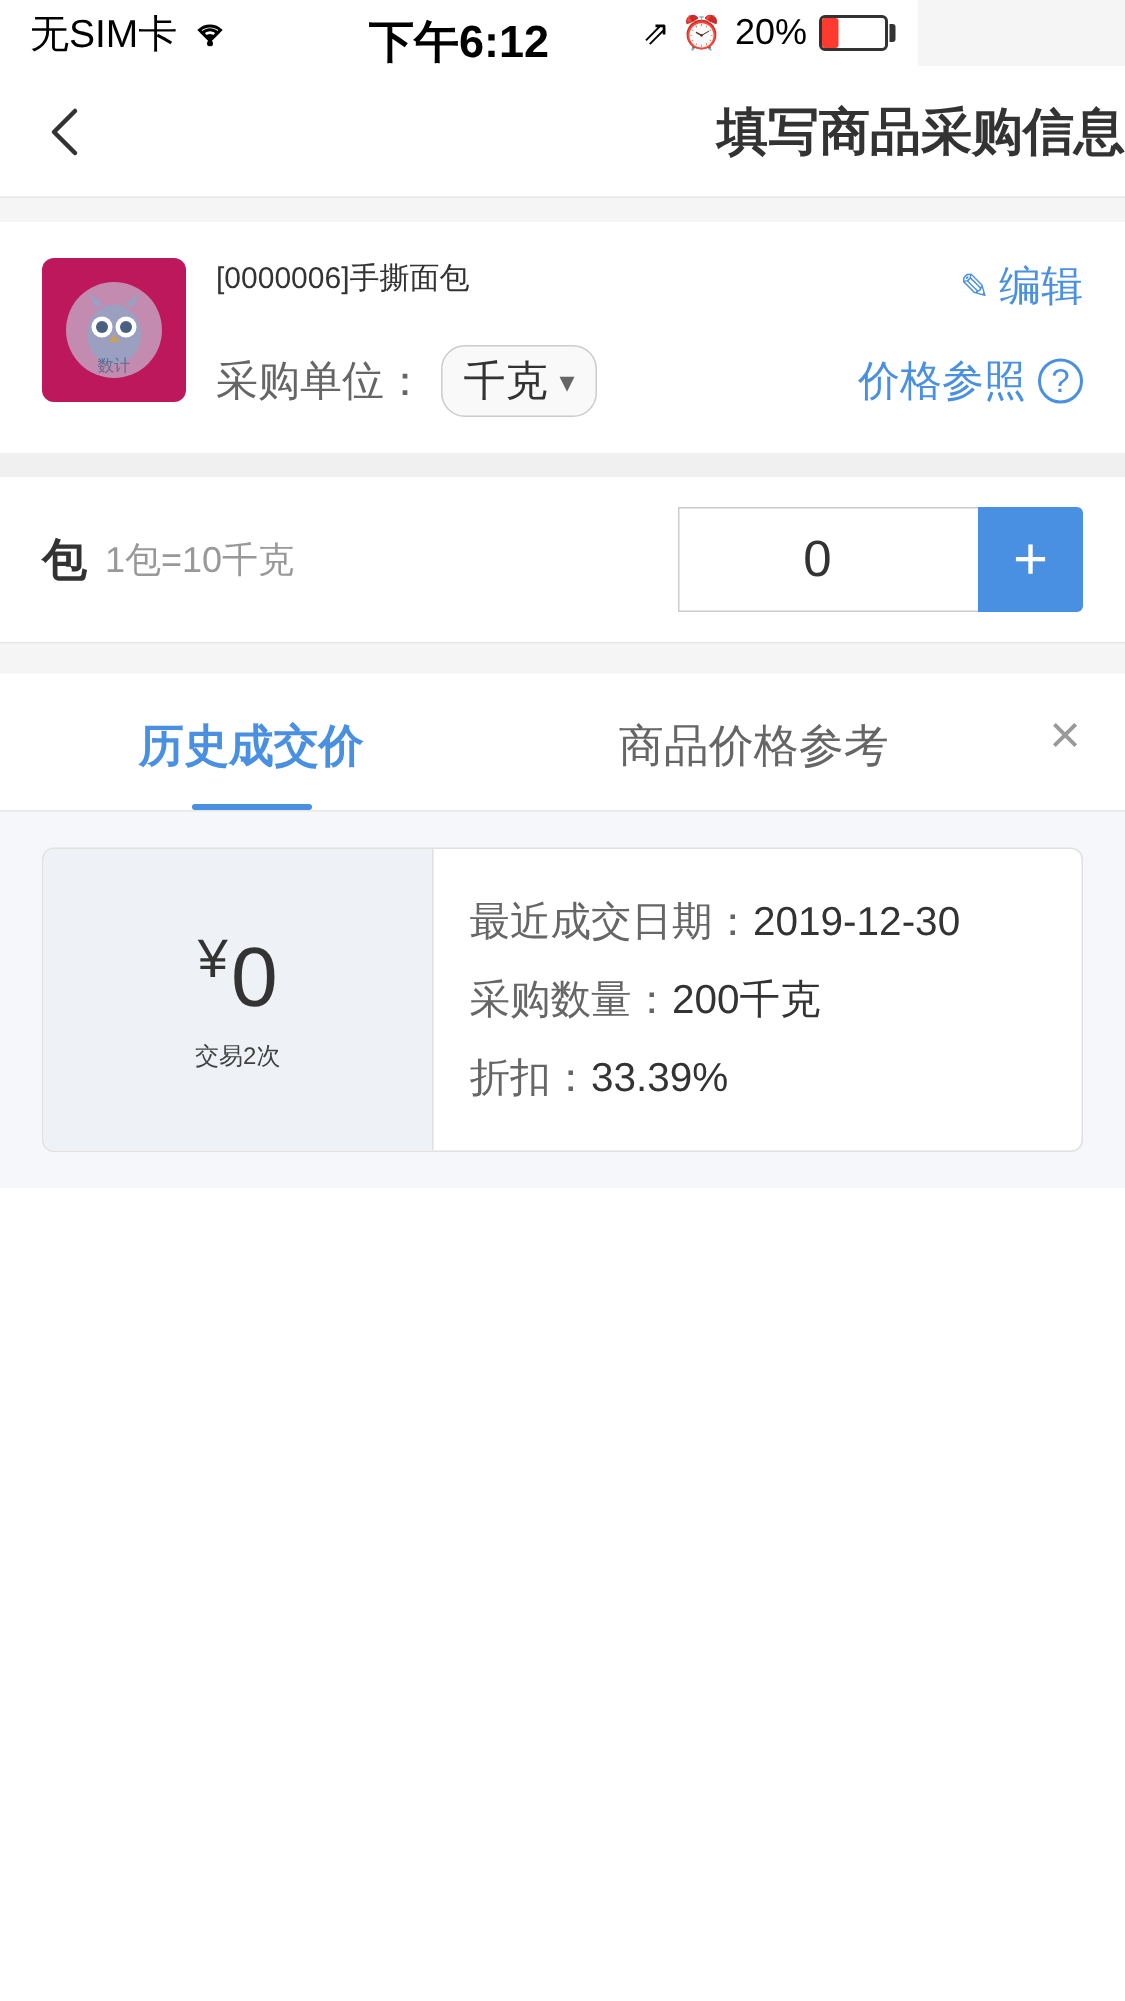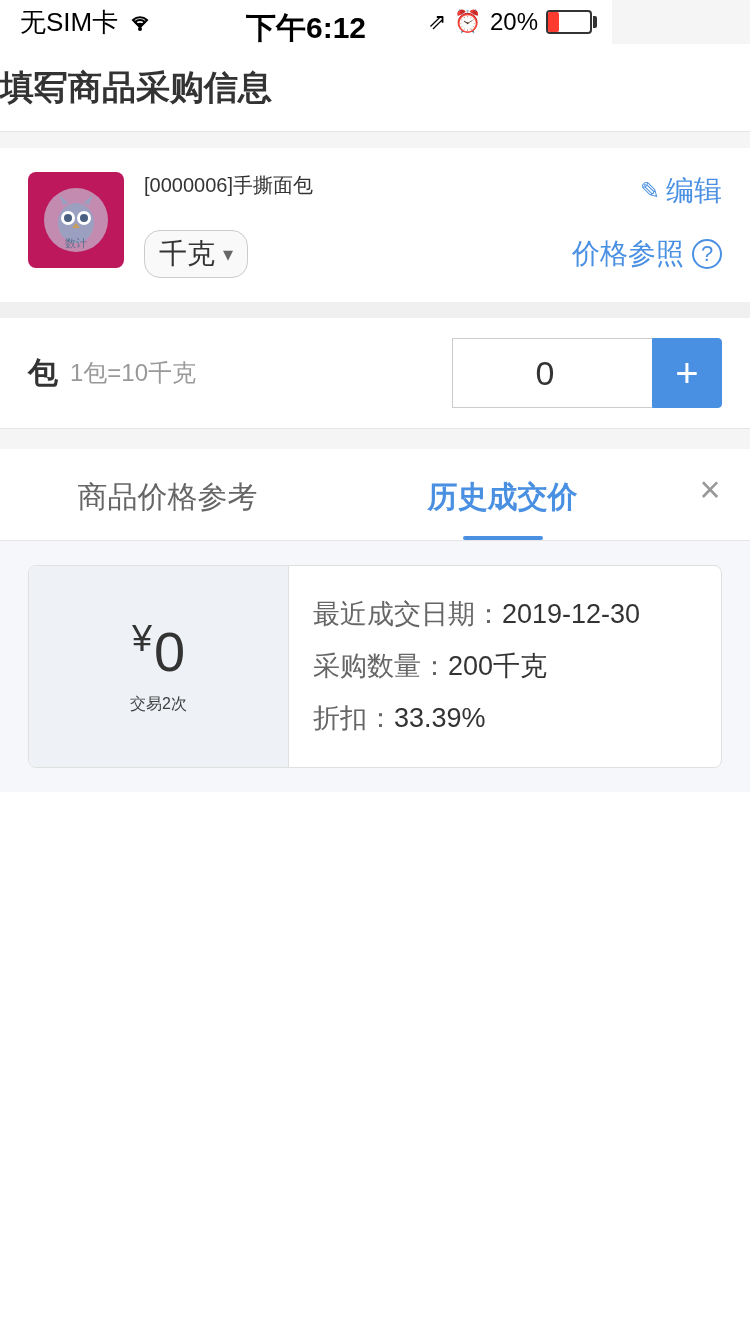--- a/index.html
+++ b/index.html
@@ -73,21 +73,21 @@
       border-radius: 2px;
     }
 
     
     .nav-bar {
       width: 750px;
       height: 88px;
       background: #fff;
       display: flex;
       align-items: center;
-      justify-content: flex-start;
+      justify-content: flex-end;
       position: relative;
       border-bottom: 1px solid #e5e5e5;
     }
     .nav-back {
       position: absolute;
       left: 28px;
       font-size: 40px;
       color: #333;
       cursor: pointer;
       display: flex;
@@ -428,20 +428,21 @@
       <span class="product-name">
         <span>[0000006]</span><span>手撕面包</span>
       </span>
       <div class="edit-btn">
         <span class="edit-icon">✎</span>
         <span>编辑</span>
       </div>
     </div>
     <div class="purchase-unit-row">
       <div style="display:flex;align-items:center;gap:10px;">
+        <span class="unit-label">采购单位：</span>
         <div class="unit-selector">
           <span>千克</span>
           <span class="unit-arrow">▾</span>
         </div>
       </div>
       <div class="price-ref-btn">
         <span>价格参照</span>
         <span class="help-icon">?</span>
       </div>
     </div>
@@ -458,26 +459,26 @@
   <div class="quantity-input-group">
     <input class="quantity-input" type="number" value="0" style="">
     <div class="plus-btn">
       <span class="plus-icon">+</span>
     </div>
   </div>
 </div>
 
 <div class="tabs-section">
   <div class="tabs-header">
-    <div class="tab-item inactive">
-      <span>商品价格参考</span>
-    </div>
     <div class="tab-item active">
       <span>历史成交价</span>
       <div class="tab-underline"></div>
+    </div>
+    <div class="tab-item inactive">
+      <span>商品价格参考</span>
     </div>
     <div class="tab-close-btn">
       <span>×</span>
     </div>
   </div>
 
   <div class="history-content">
     <div class="history-card">
       <div class="card-left">
         <div class="card-price">

